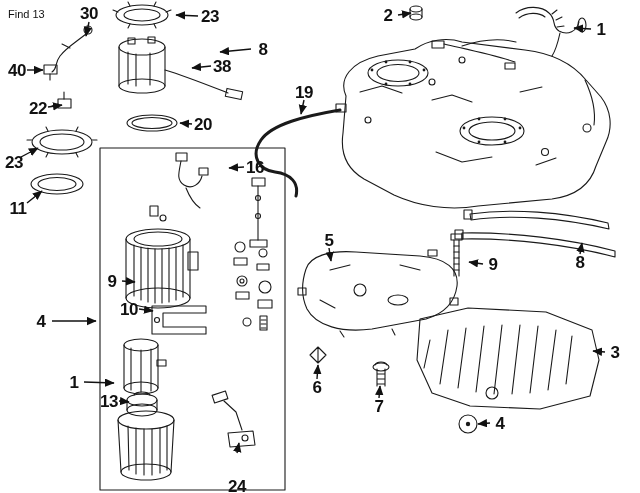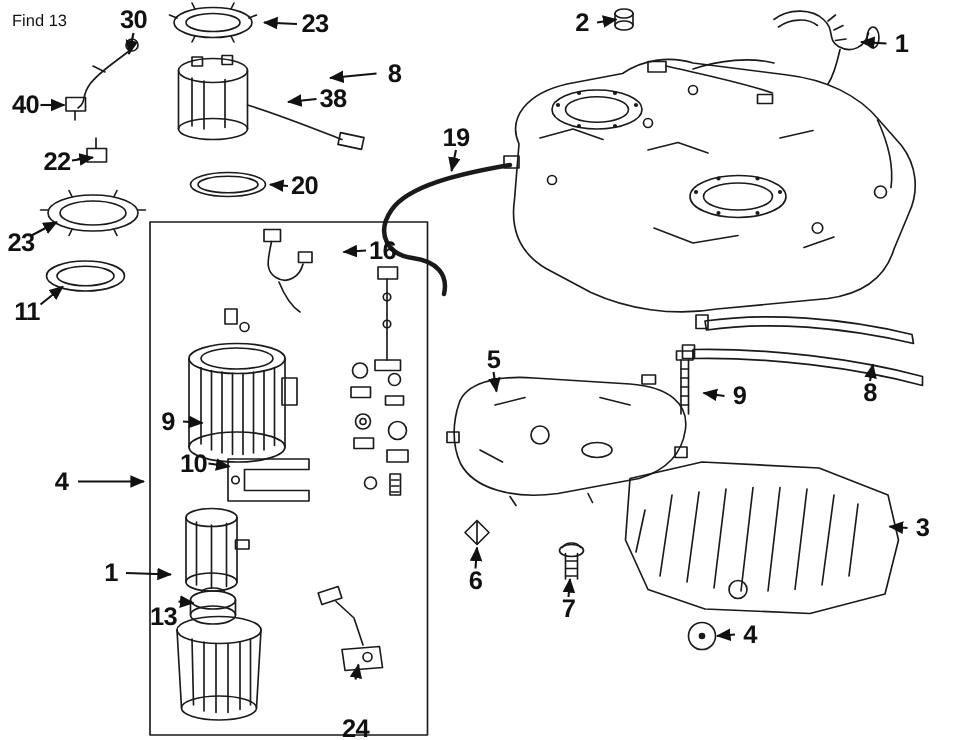--- a/index.html
+++ b/index.html
@@ -286,21 +286,21 @@
   <div class="callout" style="left:615px;top:352px">3</div>
   <div class="callout" style="left:500px;top:423px">4</div>
   <div class="callout" style="left:329px;top:240px">5</div>
   <div class="callout" style="left:317px;top:387px">6</div>
   <div class="callout" style="left:379px;top:406px">7</div>
   <div class="callout" style="left:580px;top:262px">8</div>
   <div class="callout" style="left:493px;top:264px">9</div>
   <div class="callout" style="left:41px;top:321px">4</div>
   <div class="callout" style="left:18px;top:208px">11</div>
   <div class="callout" style="left:74px;top:382px">1</div>
-  <div class="callout" style="left:109px;top:411px">13</div>
+  <div class="callout" style="left:109px;top:401px">13</div>
   <div class="callout" style="left:129px;top:309px">10</div>
   <div class="callout" style="left:112px;top:281px">9</div>
   <div class="callout" style="left:255px;top:167px">16</div>
   <div class="callout" style="left:263px;top:49px">8</div>
   <div class="callout" style="left:203px;top:124px">20</div>
   <div class="callout" style="left:304px;top:92px">19</div>
   <div class="callout" style="left:89px;top:13px">30</div>
   <div class="callout" style="left:17px;top:70px">40</div>
   <div class="callout" style="left:38px;top:108px">22</div>
   <div class="callout" style="left:210px;top:16px">23</div>

